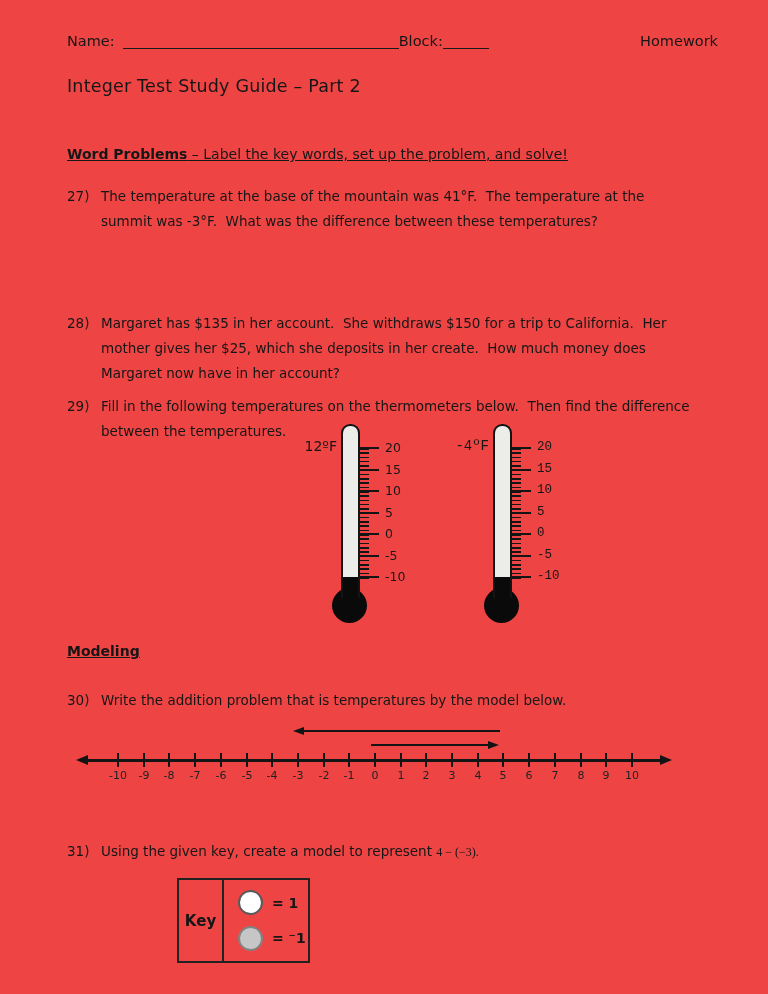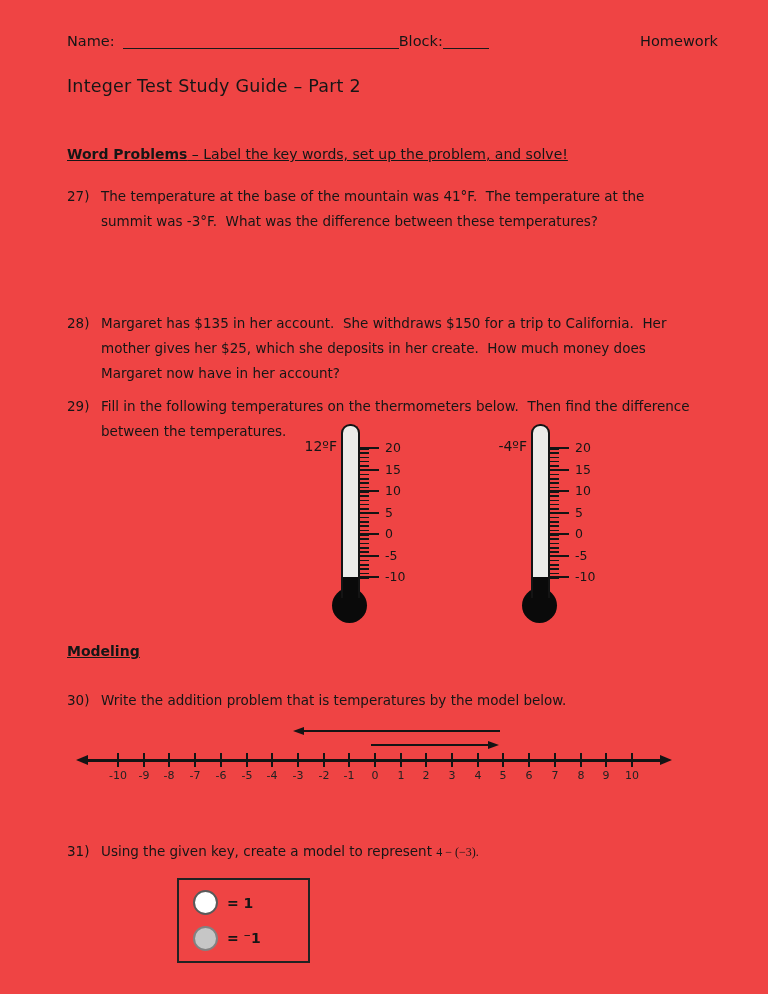--- a/index.html
+++ b/index.html
@@ -35,21 +35,21 @@
   .p27 { top: 184px; left: 67px; width: 680px; }
   .p28 { top: 311px; left: 67px; width: 680px; }
   .p29 { top: 394px; left: 67px; width: 690px; }
   .p30 { top: 688px; left: 67px; width: 680px; }
   .p31 { top: 839px; left: 67px; width: 680px; }
   .math-expr { font-family: "Liberation Serif", serif; font-size: 12px; }
 
   
   .thermo { width: 130px; height: 205px; }
   .thermo-left  { top: 424px; left: 300px; }
-  .thermo-right { top: 424px; left: 490px; }
+  .thermo-right { top: 424px; left: 452px; font-family: Liberation Mono, monospace; }
   .t-reading { position: absolute; top: 14px; left: 0; width: 37px; text-align: right; font-size: 14px; font-weight: 500; }
   .t-tube {
     position: absolute; left: 41px; top: 0; width: 19px; height: 174px;
     background: #ecece9; border: 2px solid #141414; border-bottom: none;
     border-radius: 9px 9px 0 0; z-index: 2;
   }
   .t-fill { position: absolute; bottom: 0; left: 0; right: 0; height: 21px; background: #0a0a0a; }
   .t-bulb {
     position: absolute; left: 32px; top: 164px; width: 35px; height: 35px;
     background: #0a0a0a; border-radius: 50%; z-index: 1;
@@ -286,20 +286,21 @@
   </div>
 
   <div class="abs problem p31">
     <div class="pnum">31)</div>
     <div class="ptext">
       <div class="line"><span>Using the given key, create a model to represent </span><span class="math-expr">4 − (−3).</span></div>
     </div>
   </div>
 
   <div class="abs key-box">
+    <div class="key-cell">Key</div>
     <div class="key-entries">
       <div class="key-entry">
         <div class="counter counter-pos"></div>
         <span>= 1</span>
       </div>
       <div class="key-entry">
         <div class="counter counter-neg"></div>
         <span>= ⁻1</span>
       </div>
     </div>

